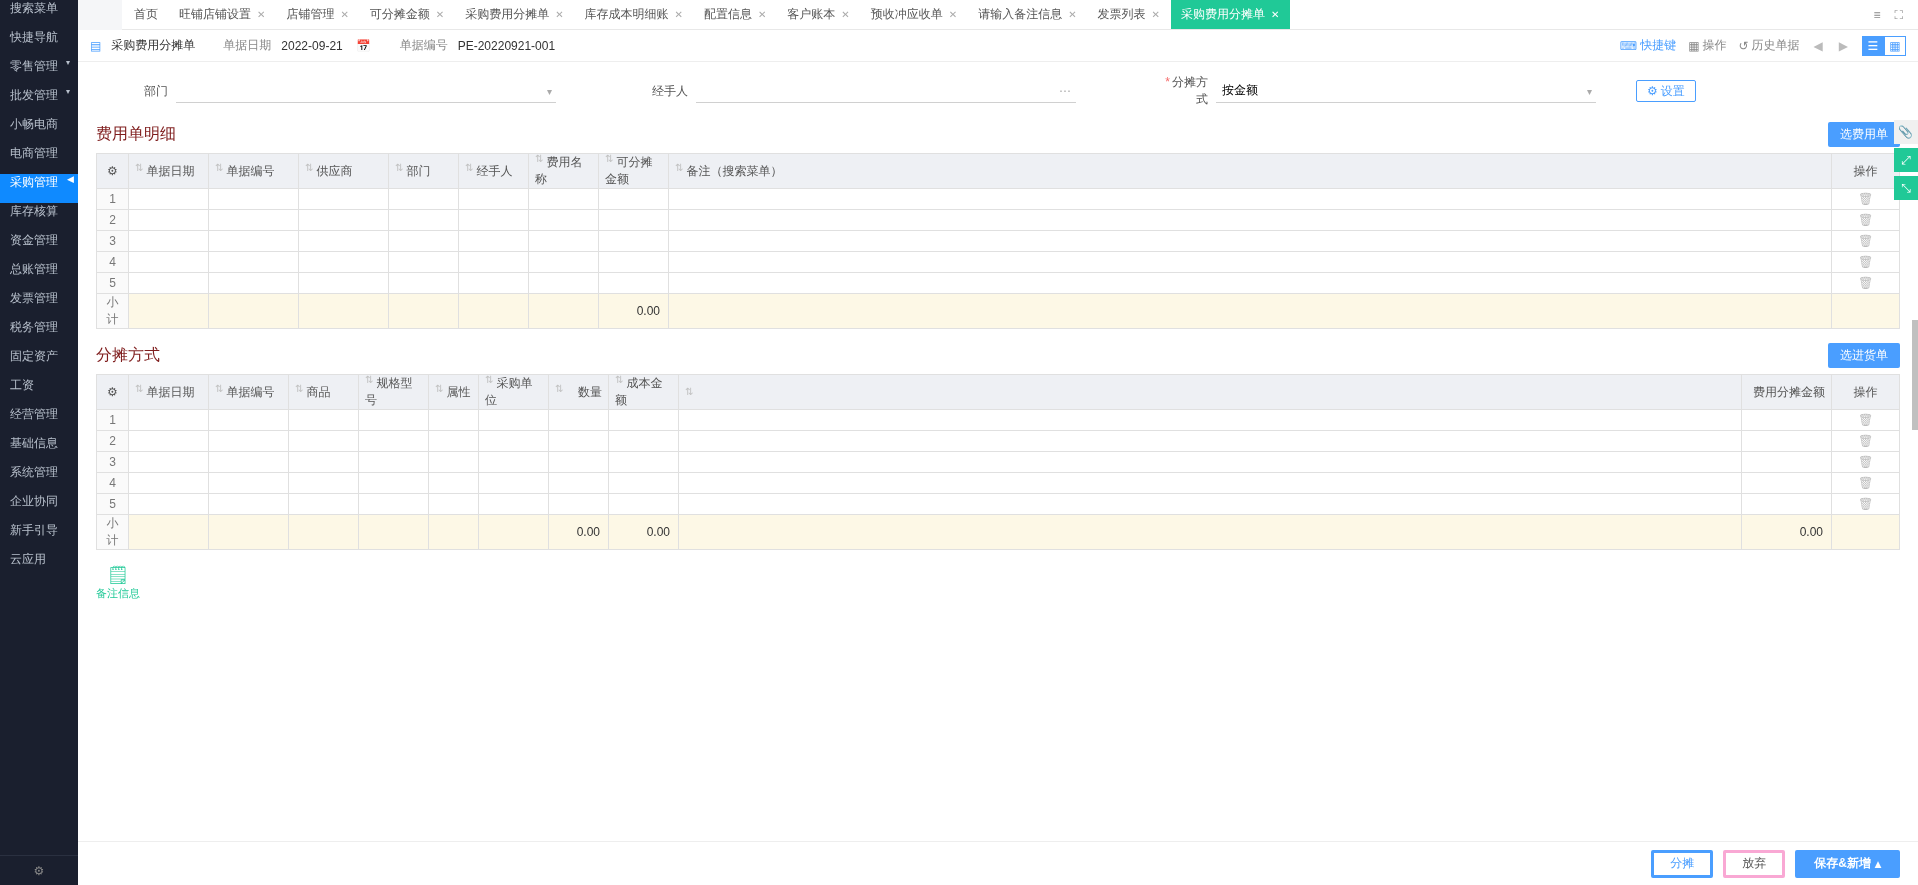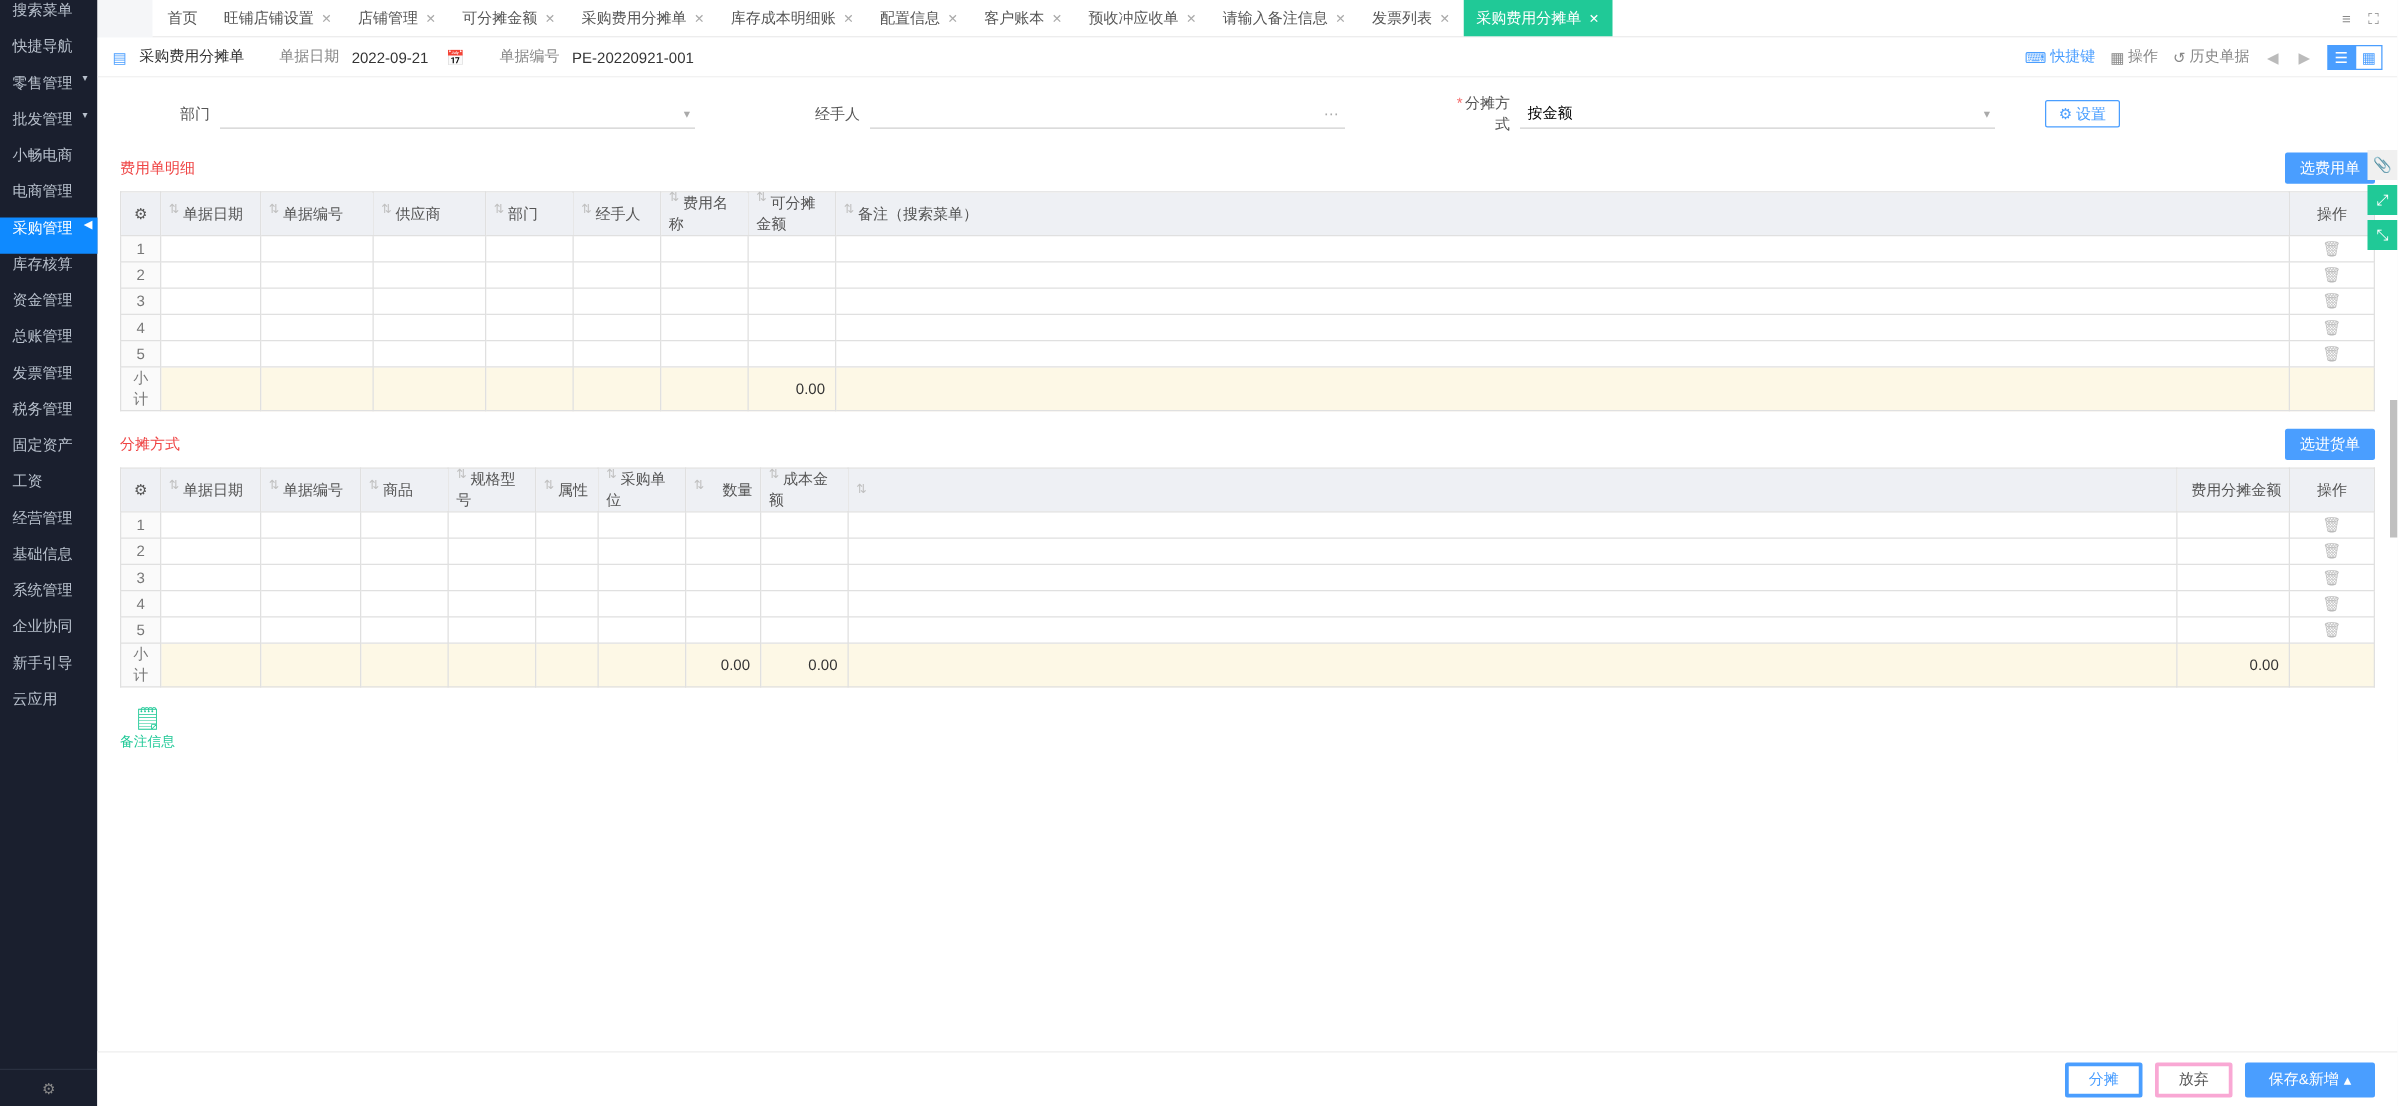--- a/index.html
+++ b/index.html
@@ -51,21 +51,21 @@
     .form-field { display: flex; align-items: center; }
     .form-label { width: 60px; text-align: right; color: #555; font-size: 12px; padding-right: 8px; }
     .form-label .req { color: #f56c6c; margin-right: 2px; }
     .form-input { height: 24px; border: none; border-bottom: 1px solid #d0d0d0; padding: 0 6px; font-size: 12px; outline: none; background: transparent; }
     .form-select { position: relative; display: flex; align-items: center; }
     .dropdown-icon { color: #aaa; position: absolute; right: 4px; font-size: 10px; pointer-events: none; }
     .dots-icon { color: #aaa; position: absolute; right: 4px; font-size: 12px; pointer-events: none; letter-spacing: 1px;}
     .setup-btn { height: 22px; border: 1px solid #4a9eff; color: #4a9eff; background: #fff; padding: 0 10px; border-radius: 2px; cursor: pointer; font-size: 12px; display: inline-flex; align-items: center; gap: 3px; }
     
     .section-title-row { display: flex; align-items: center; margin-bottom: 6px; }
-    .section-title { color: #ef4444; font-size: 12px; }
+    .section-title { color: #7f1d1d; font-size: 16px; }
     .section-btn { margin-left: auto; background: #4a9eff; color: #fff; border: none; padding: 4px 12px; font-size: 12px; border-radius: 2px; cursor: pointer; }
     
     .grid { border: 1px solid #e0e0e0; width: 100%; border-collapse: collapse; margin-bottom: 14px; }
     .grid th { background: #eef0f4; border: 1px solid #e0e0e0; height: 26px; font-weight: normal; font-size: 12px; color: #555; padding: 0 6px; position: relative; text-align: left; }
     .grid th .sort { color: #c0c0c0; float: left; margin-right: 3px; font-size: 10px; line-height: 10px; }
     .grid td { border: 1px solid #e0e0e0; height: 21px; font-size: 12px; padding: 0 6px; }
     .grid .rownum { text-align: center; width: 32px; background: #fafafa; color: #777; }
     .grid .gear-head { text-align: center; width: 32px; }
     .grid .op-col { width: 68px; text-align: center; }
     .grid .del-icon { color: #bbb; cursor: pointer; }
@@ -81,21 +81,21 @@
     .right-rail { position: absolute; right: 0; top: 120px; display: flex; flex-direction: column; gap: 4px; }
     .rail-btn { width: 24px; height: 24px; display: flex; align-items: center; justify-content: center; font-size: 12px; cursor: pointer; }
     .rail-btn.gray { background: #f0f0f0; color: #888; }
     .rail-btn.teal { background: #20c997; color: #fff; }
     .rail-strip { position: absolute; right: 0; top: 320px; width: 6px; height: 110px; background: #c0c0c0; }
     
     
     .footer { position: absolute; bottom: 0; left: 78px; right: 0; height: 44px; background: #fff; border-top: 1px solid #eee; display: flex; align-items: center; justify-content: flex-end; padding: 0 18px; gap: 10px; }
     .btn { height: 28px; padding: 0 16px; border-radius: 2px; font-size: 12px; cursor: pointer; border: 3px solid #f9a8d4; background: #fff; color: #555; }
     .btn.outline-primary { border-color: #4a9eff; color: #4a9eff; }
-    .btn.primary { background: #4a9eff; border-color: #4a9eff; color: #fff; display: inline-flex; align-items: center; gap: 4px; }
+    .btn.primary { background: #4a9eff; border-color: #4a9eff; color: #fff; display: inline-flex; align-items: center; gap: 4px; font-weight: bold; }
   </style>
 </head>
 <body>
 
 <div class="app">
 
   <div class="sidebar">
     <div id="sidebar-items">
         <div class="sidebar-item">
           <span>搜索菜单</span>

